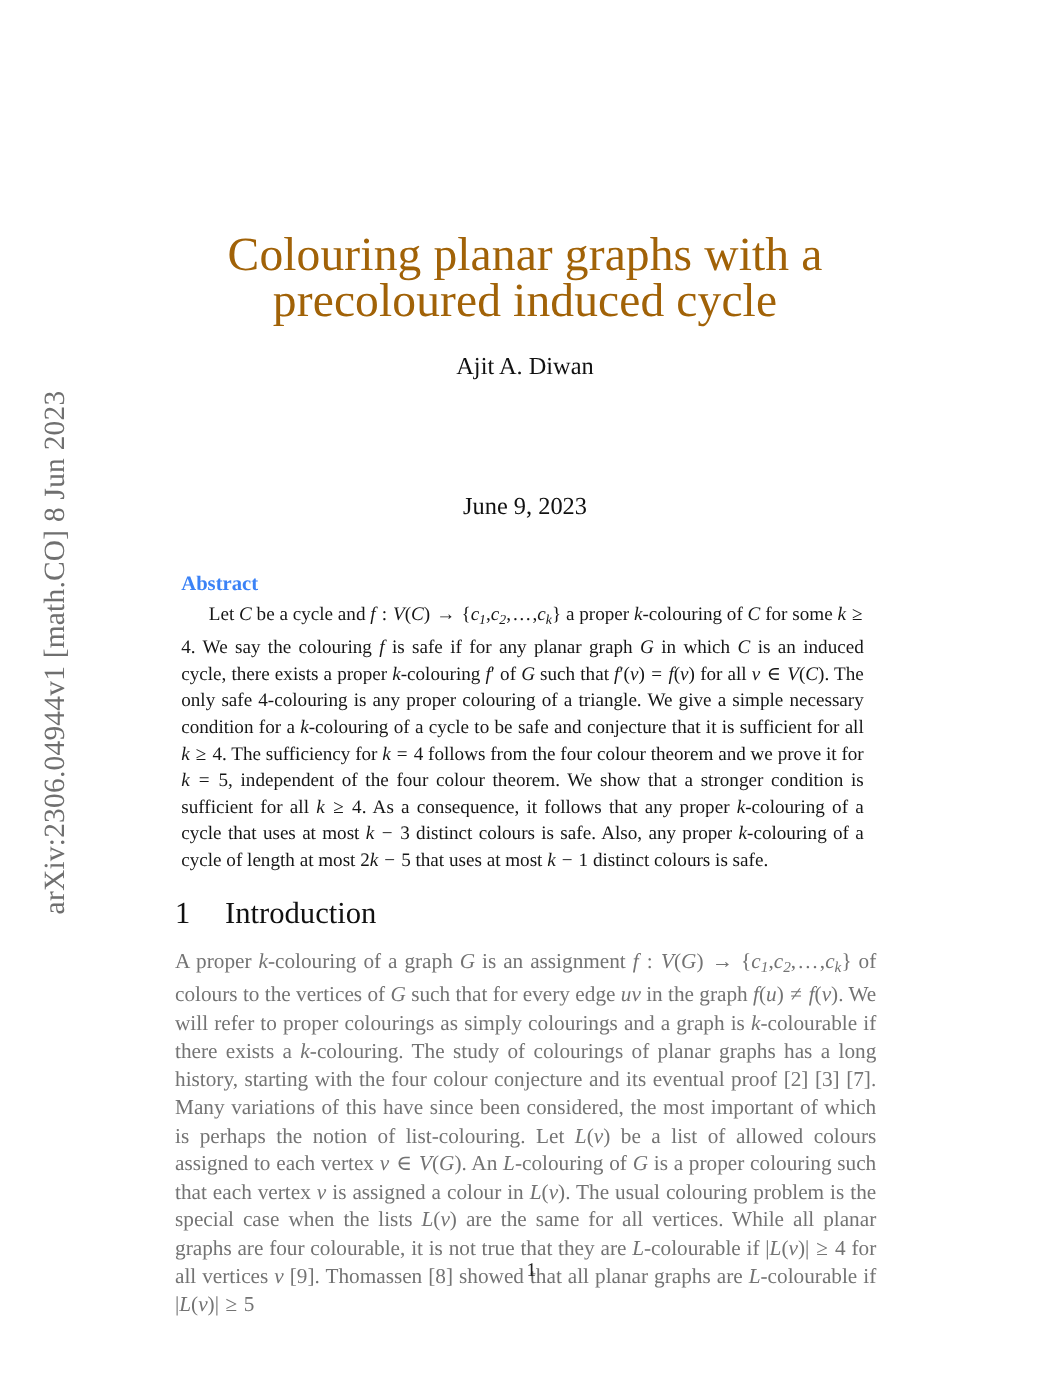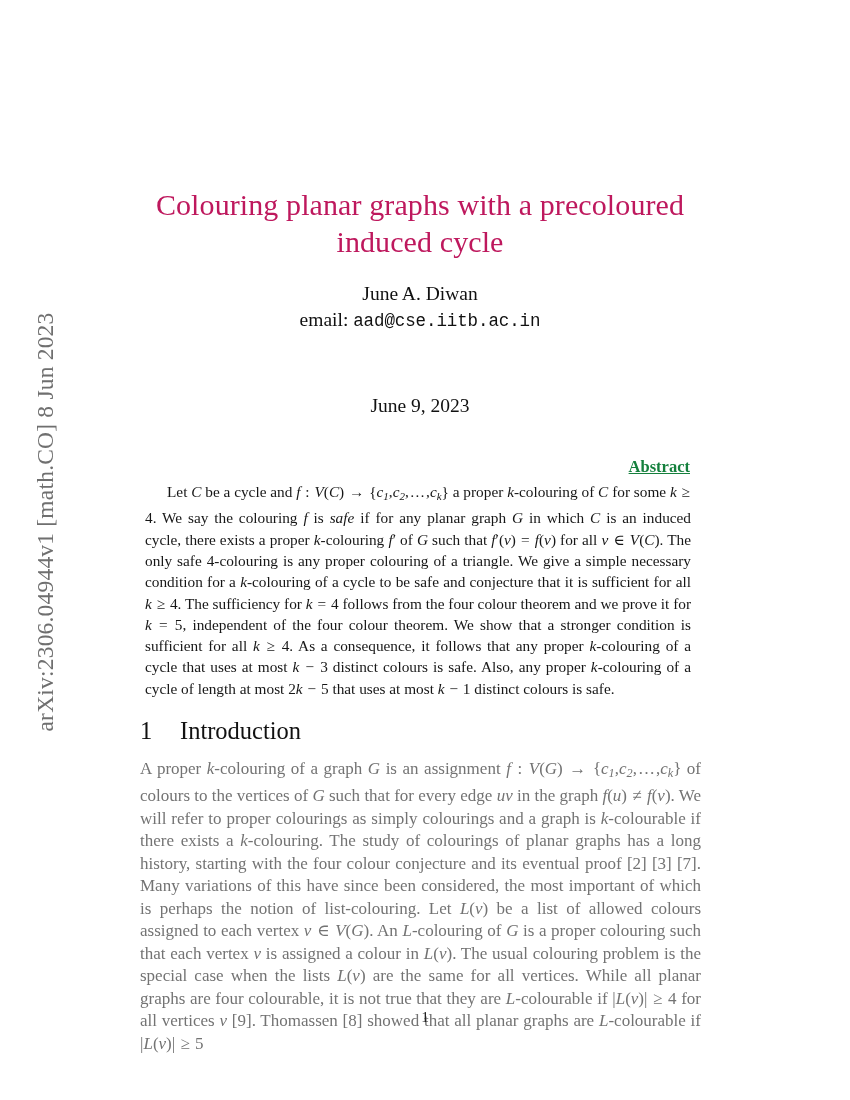--- a/index.html
+++ b/index.html
@@ -39,25 +39,25 @@
     color: #6f6f6f;
   }
 
   
   .title {
     position: absolute;
     left: 110px;
     top: 186px;
     width: 620px;
     text-align: center;
-    font-size: 30px;
+    font-size: 38px;
     line-height: 37px;
     font-weight: normal;
     letter-spacing: 0.1px;
-    color: #be185d;
+    color: #a16207;
   }
 
   
   .authorblock {
     position: absolute;
     left: 110px;
     top: 281px;
     width: 620px;
     text-align: center;
     font-size: 19.5px;
@@ -80,25 +80,24 @@
     font-size: 19.5px;
     color: #111;
   }
 
   
   .abstract-head {
     position: absolute;
     left: 145px;
     top: 457px;
     width: 545px;
-    text-align: right;
+    text-align: left;
     font-size: 16.5px;
     font-weight: bold;
-    color: #15803d;
-    text-decoration: underline;
+    color: #3b82f6;
   }
   .abstract-body {
     position: absolute;
     left: 145px;
     top: 481px;
     width: 546px;
     font-size: 15.3px;
     line-height: 21.3px;
     text-align: justify;
     text-indent: 22px;
@@ -138,35 +137,34 @@
     width: 850px;
     text-align: center;
     font-size: 15.5px;
     color: #222;
   }
 
   
   .mi  { font-style: italic; font-family: "Liberation Serif", "DejaVu Serif", serif; }
   .op  { font-style: normal; padding: 0 1px; }
   .sub { font-size: 0.72em; vertical-align: -0.28em; font-style: italic; }
-  .it  { font-style: italic; }
+  .it  { }
   .nb  { white-space: nowrap; }
 </style>
 </head>
 <body>
 
 <div class="page">
 
   <div class="arxiv-stamp">arXiv:2306.04944v1  [math.CO]  8 Jun 2023</div>
 
   <div class="title">Colouring planar graphs with a precoloured induced cycle</div>
 
   <div class="authorblock">
-    <span class="line">June A. Diwan</span>
-    <span class="line"><span>email:</span> <span class="mono">aad@cse.iitb.ac.in</span></span>
+    <span class="line">Ajit A. Diwan</span>
   </div>
 
   <div class="date">June 9, 2023</div>
 
   <div class="abstract-head">Abstract</div>
   <div class="abstract-body">
     Let <span class="mi">C</span> be a cycle and <span class="mi">f</span> <span class="op">:</span> <span class="mi">V</span>(<span class="mi">C</span>) <span class="op">→</span> {<span class="mi">c</span><span class="sub">1</span>,<span class="mi">c</span><span class="sub">2</span>,<span class="op">…</span>,<span class="mi">c</span><span class="sub">k</span>} a proper <span class="mi">k</span>-colouring of <span class="mi">C</span> for some <span class="mi">k</span> <span class="op">≥</span> 4. We say the colouring <span class="mi">f</span> is <span class="it">safe</span> if for any planar graph <span class="mi">G</span> in which <span class="mi">C</span> is an induced cycle, there exists a proper <span class="mi">k</span>-colouring <span class="mi">f</span>′ of <span class="mi">G</span> such that <span class="nb"><span class="mi">f</span>′(<span class="mi">v</span>) <span class="op">=</span> <span class="mi">f</span>(<span class="mi">v</span>)</span> for all <span class="nb"><span class="mi">v</span> <span class="op">∈</span> <span class="mi">V</span>(<span class="mi">C</span>)</span>. The only safe 4-colouring is any proper colouring of a triangle. We give a simple necessary condition for a <span class="mi">k</span>-colouring of a cycle to be safe and conjecture that it is sufficient for all <span class="nb"><span class="mi">k</span> <span class="op">≥</span> 4</span>. The sufficiency for <span class="nb"><span class="mi">k</span> <span class="op">=</span> 4</span> follows from the four colour theorem and we prove it for <span class="nb"><span class="mi">k</span> <span class="op">=</span> 5</span>, independent of the four colour theorem. We show that a stronger condition is sufficient for all <span class="nb"><span class="mi">k</span> <span class="op">≥</span> 4</span>. As a consequence, it follows that any proper <span class="mi">k</span>-colouring of a cycle that uses at most <span class="nb"><span class="mi">k</span> <span class="op">−</span> 3</span> distinct colours is safe. Also, any proper <span class="mi">k</span>-colouring of a cycle of length at most <span class="nb">2<span class="mi">k</span> <span class="op">−</span> 5</span> that uses at most <span class="nb"><span class="mi">k</span> <span class="op">−</span> 1</span> distinct colours is safe.
   </div>
 
   <div class="section-head"><span class="num">1</span><span>Introduction</span></div>

